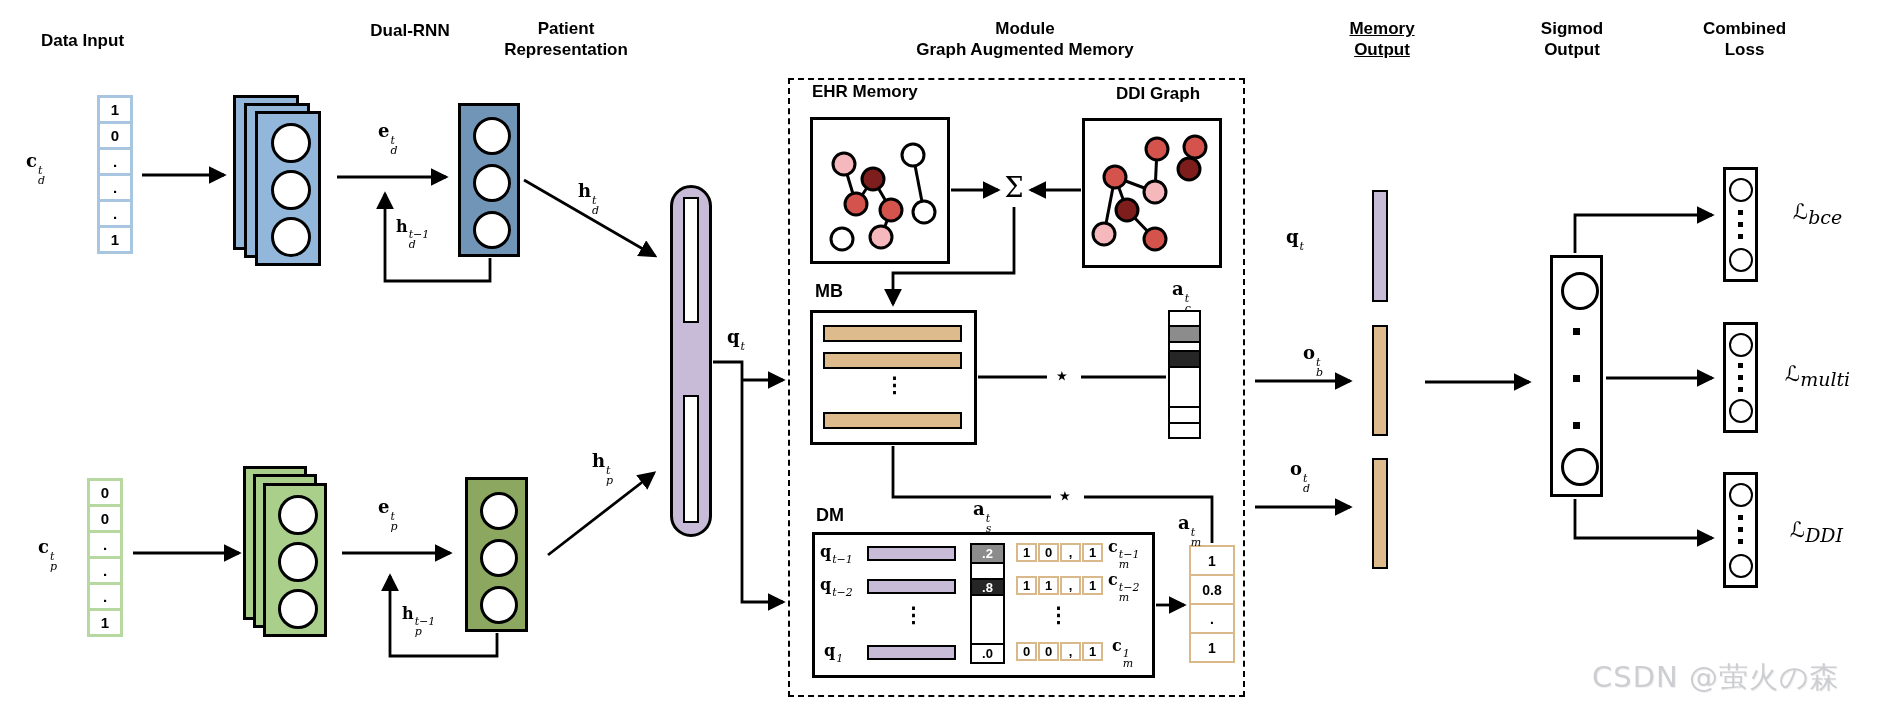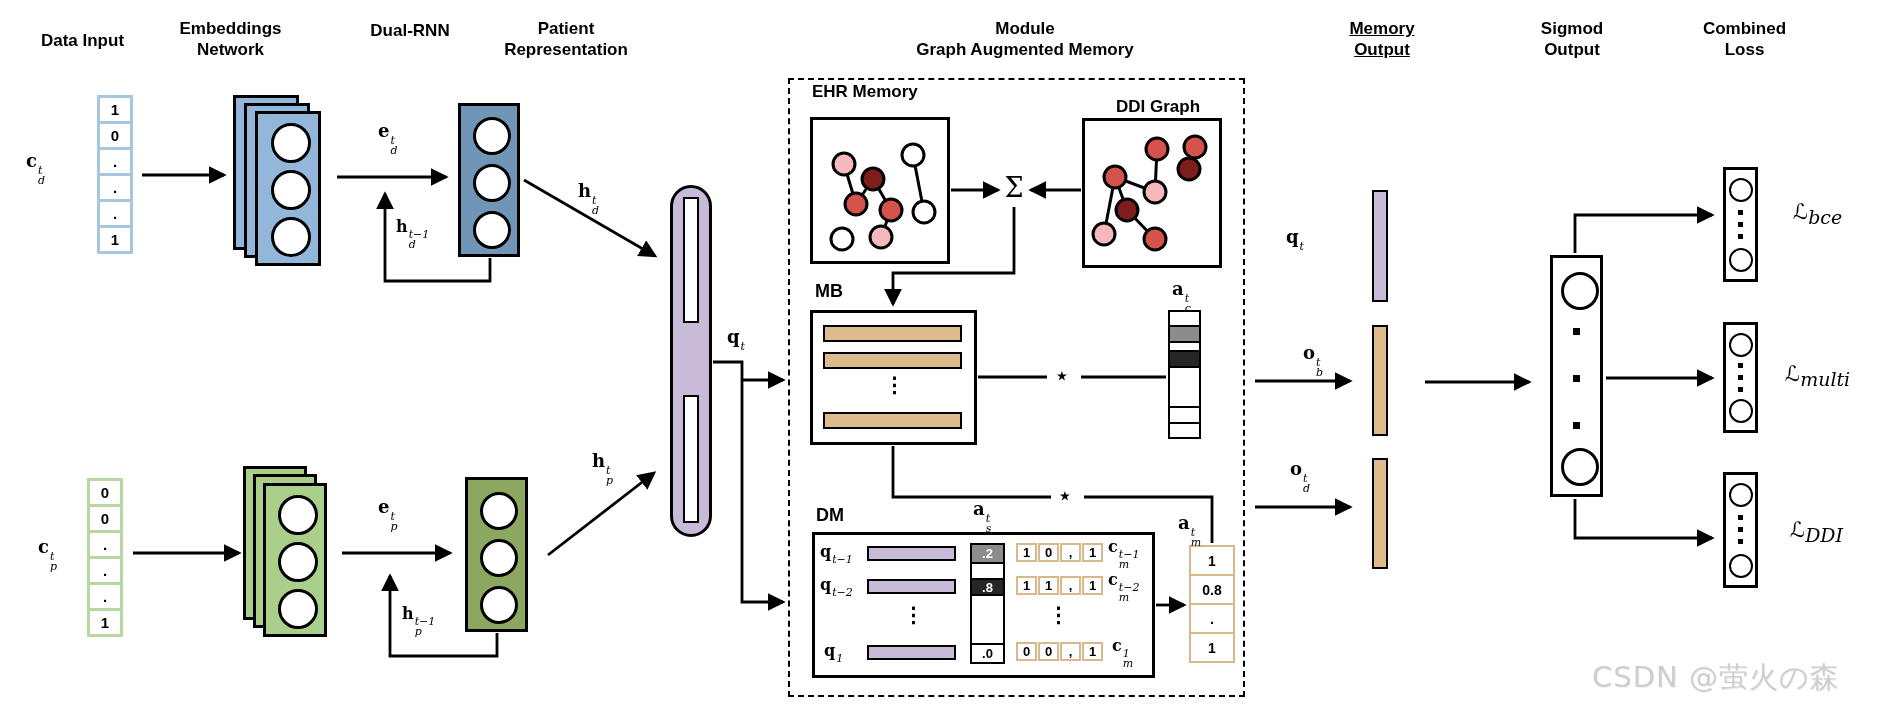--- a/index.html
+++ b/index.html
@@ -94,24 +94,20 @@
       <line x1="1255" y1="381" x2="1350" y2="381" marker-end="url(#arr)"></line>
       <line x1="1255" y1="507" x2="1350" y2="507" marker-end="url(#arr)"></line>
       <line x1="1425" y1="382" x2="1529" y2="382" marker-end="url(#arr)"></line>
       <path d="M1575,253 L1575,215 L1712,215" marker-end="url(#arr)"></path>
       <line x1="1606" y1="378" x2="1712" y2="378" marker-end="url(#arr)"></line>
       <path d="M1575,499 L1575,538 L1712,538" marker-end="url(#arr)"></path>
     </g>
   </svg>
 
   <div class="hdr z5" style="left:10px;top:30px;width:145px;"><span>Data Input</span></div>
-  <div class="hdr z5" style="left:158px;top:18px;width:145px;">
-      <div>Embeddings</div>
-      <div>Network</div>
-    </div>
   <div class="hdr z5" style="left:345px;top:20px;width:130px;"><span>Dual-RNN</span></div>
   <div class="hdr z5" style="left:488px;top:18px;width:156px;">
       <div>Patient</div>
       <div>Representation</div>
     </div>
   <div class="hdr z5" style="left:870px;top:18px;width:310px;">
       <div>Module</div>
       <div>Graph Augmented Memory</div>
     </div>
   <div class="hdr z5" style="left:1322px;top:18px;width:120px;text-decoration:underline;">
@@ -229,21 +225,21 @@
         <circle cx="43" cy="84" r="11" fill="#d5534d" stroke="#000" stroke-width="3"></circle>
         <circle cx="78" cy="90" r="11" fill="#d5534d" stroke="#000" stroke-width="3"></circle>
         <circle cx="68" cy="117" r="11" fill="#f5b9bd" stroke="#000" stroke-width="3"></circle>
         <circle cx="100" cy="35" r="11" fill="#ffffff" stroke="#000" stroke-width="3"></circle>
         <circle cx="111" cy="92" r="11" fill="#ffffff" stroke="#000" stroke-width="3"></circle>
         <circle cx="29" cy="119" r="11" fill="#ffffff" stroke="#000" stroke-width="3"></circle>
       </svg></div>
 
   <div class="sigma z5" style="left:998px;top:172px;width:32px;"><span>Σ</span></div>
 
-  <div class="subt z5" style="left:1116px;top:84px;font-size:17px;margin-top:13px;"><span>DDI Graph</span></div>
+  <div class="subt z5" style="left:1116px;top:84px;font-size:17px;"><span>DDI Graph</span></div>
   <div class="graphbox z3" style="left:1082px;top:118px;width:134px;height:144px;"><svg width="100%" height="100%">
         <line x1="72" y1="28" x2="70" y2="71" stroke="#000" stroke-width="3"></line>
         <line x1="110" y1="26" x2="104" y2="48" stroke="#000" stroke-width="3"></line>
         <line x1="30" y1="56" x2="70" y2="71" stroke="#000" stroke-width="3"></line>
         <line x1="30" y1="56" x2="42" y2="89" stroke="#000" stroke-width="3"></line>
         <line x1="30" y1="56" x2="19" y2="113" stroke="#000" stroke-width="3"></line>
         <line x1="42" y1="89" x2="70" y2="118" stroke="#000" stroke-width="3"></line>
         <circle cx="72" cy="28" r="11" fill="#d5534d" stroke="#000" stroke-width="3"></circle>
         <circle cx="110" cy="26" r="11" fill="#d5534d" stroke="#000" stroke-width="3"></circle>
         <circle cx="104" cy="48" r="11" fill="#7e1e1c" stroke="#000" stroke-width="3"></circle>

